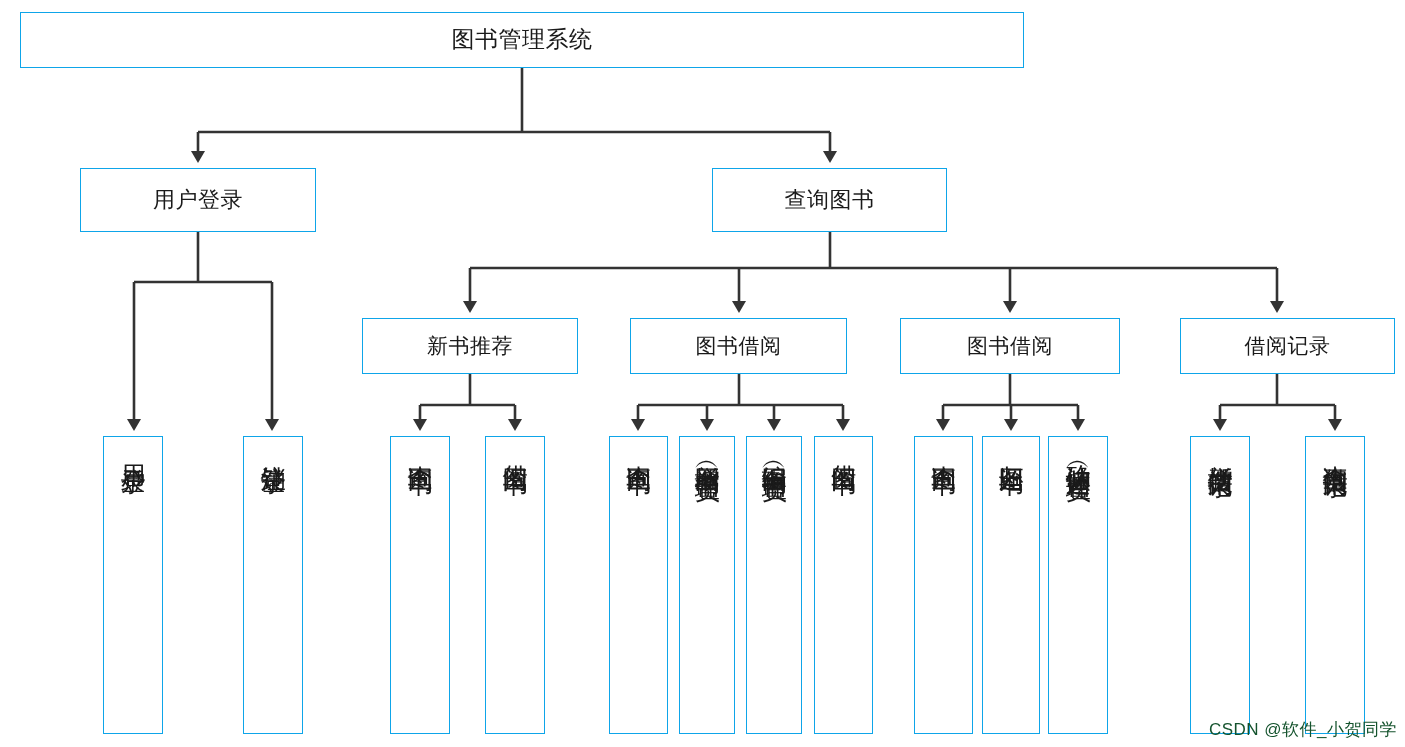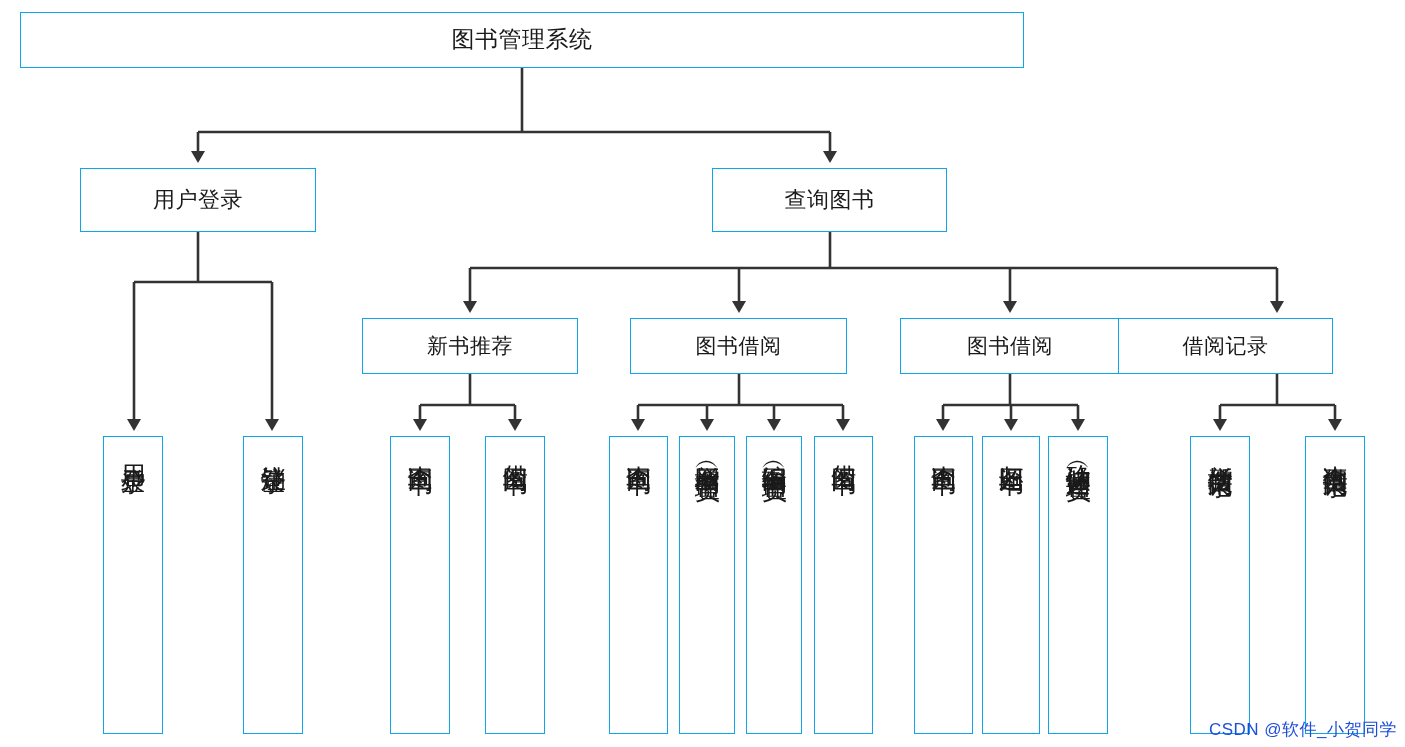--- a/index.html
+++ b/index.html
@@ -60,21 +60,21 @@
   .leaf {
     align-items: flex-start;
     justify-content: center;
     padding-top: 8px;
   }
   .watermark {
     position: absolute;
     right: 8px;
     bottom: 6px;
     font-size: 17px;
-    color: #1d4ed8;
+    color: #14532d;
     letter-spacing: 0.5px;
     white-space: nowrap;
   }
 </style>
 </head>
 <body>
 
 <div id="canvas">
 
   <svg class="wires" viewBox="0 0 1405 747" xmlns="http://www.w3.org/2000/svg">
@@ -140,21 +140,21 @@
 
   <div class="node h-node lvl3" style="left:362px; top:318px; width:216px; height:56px;">
     <span class="lbl">新书推荐</span>
   </div>
   <div class="node h-node lvl3" style="left:630px; top:318px; width:217px; height:56px;align-items:center;">
     <span class="lbl">图书借阅</span>
   </div>
   <div class="node h-node lvl3" style="left:900px; top:318px; width:220px; height:56px;">
     <span class="lbl">图书借阅</span>
   </div>
-  <div class="node h-node lvl3" style="left:1118px; top:318px; width:215px; height:56px;">
+  <div class="node h-node lvl3" style="left:1180px; top:318px; width:215px; height:56px;">
     <span class="lbl">借阅记录</span>
   </div>
 
   <div class="node leaf" style="left:103px; top:436px; width:60px; height:298px;">
     <span class="lbl">用户登录</span>
   </div>
   <div class="node leaf" style="left:243px; top:436px; width:60px; height:298px;">
     <span class="lbl">注销登录</span>
   </div>
   <div class="node leaf" style="left:390px; top:436px; width:60px; height:298px;">

